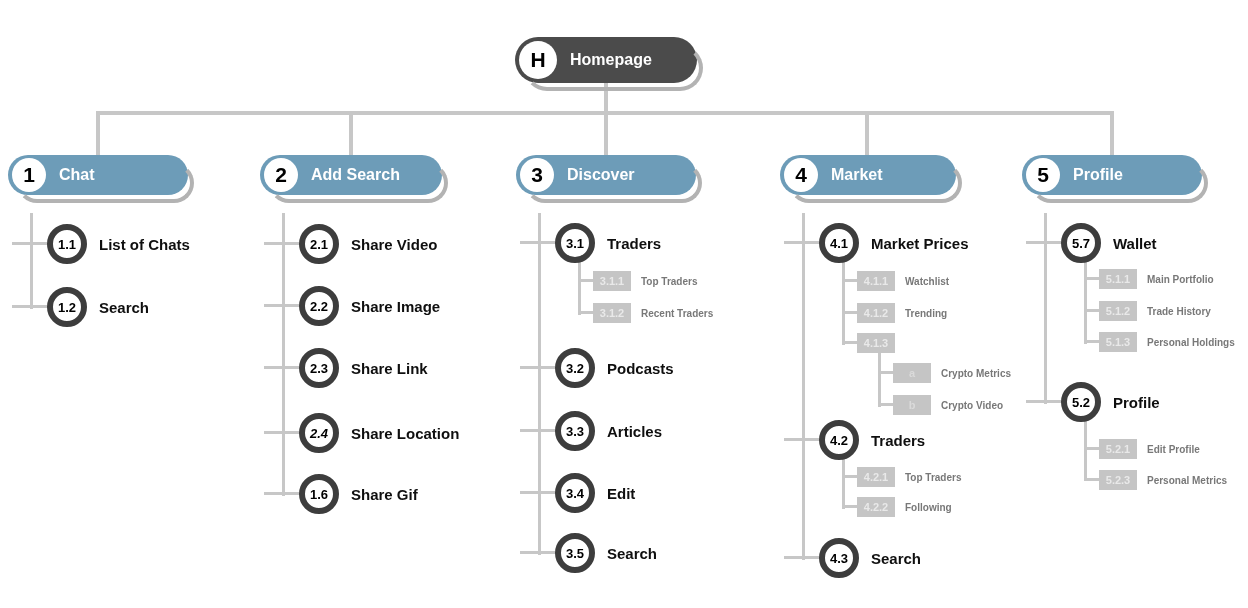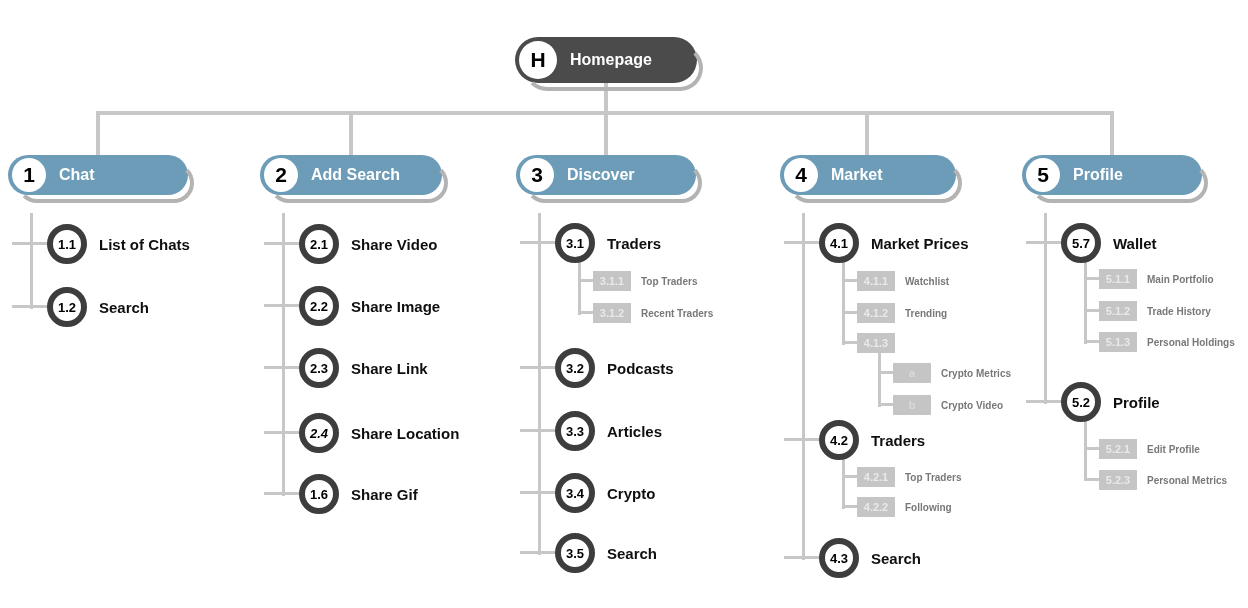--- a/index.html
+++ b/index.html
@@ -119,21 +119,21 @@
   <div class="l2t" style="left:607px;top:243px;">Traders</div>
   <div class="bdg" style="left:593px;top:271px;">3.1.1</div>
   <div class="l3t" style="left:641px;top:281px;">Top Traders</div>
   <div class="bdg" style="left:593px;top:303px;">3.1.2</div>
   <div class="l3t" style="left:641px;top:313px;">Recent Traders</div>
   <div class="l2c" style="left:555px;top:348px;">3.2</div>
   <div class="l2t" style="left:607px;top:368px;">Podcasts</div>
   <div class="l2c" style="left:555px;top:411px;">3.3</div>
   <div class="l2t" style="left:607px;top:431px;">Articles</div>
   <div class="l2c" style="left:555px;top:473px;">3.4</div>
-  <div class="l2t" style="left:607px;top:493px;">Crypto</div>
+  <div class="l2t" style="left:607px;top:493px;">Edit</div>
   <div class="l2c" style="left:555px;top:533px;">3.5</div>
   <div class="l2t" style="left:607px;top:553px;">Search</div>
 
   <div class="ln" style="left:802px;top:213px;width:3px;height:347px;"></div>
   <div class="ln" style="left:784px;top:241px;width:35px;height:3px;"></div>
   <div class="ln" style="left:784px;top:438px;width:35px;height:3px;"></div>
   <div class="ln" style="left:784px;top:556px;width:35px;height:3px;"></div>
   <div class="ln" style="left:842px;top:261px;width:3px;height:84px;"></div>
   <div class="ln" style="left:842px;top:279px;width:16px;height:3px;"></div>
   <div class="ln" style="left:842px;top:311px;width:16px;height:3px;"></div>

